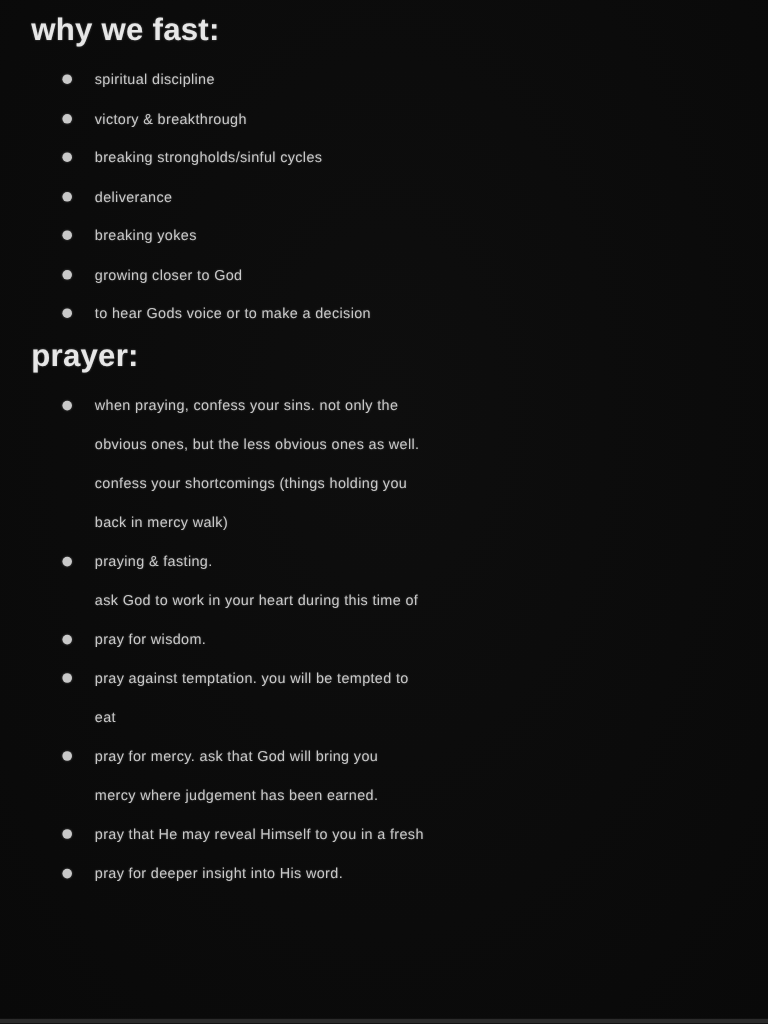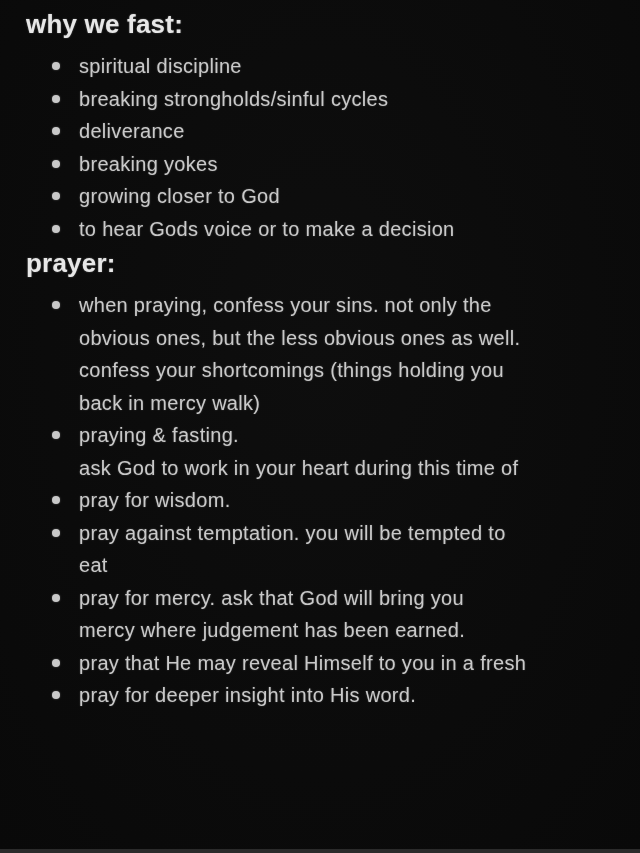--- a/index.html
+++ b/index.html
@@ -34,21 +34,21 @@
   }
   ul.bullet-list {
     list-style: none;
     margin: 8px 0 0 0;
     padding: 0;
   }
   ul.bullet-list li {
     display: flex;
     align-items: flex-start;
     color: #c9c9c9;
-    font-size: 20px;
+    font-size: 12px;
     line-height: 32.5px;
     letter-spacing: 0.3px;
     text-shadow: 0 0 2px rgba(220,220,220,0.3);
   }
   .bullet {
     flex: 0 0 auto;
     width: 8px;
     height: 8px;
     margin: 12px 19px 0 26px;
     border-radius: 50%;
@@ -72,20 +72,26 @@
 
 <div class="page">
   <div id="sections-root">
       <section class="section">
         <h2 class="section-heading">why we fast:</h2>
         <ul class="bullet-list">
           <li>
             <span class="bullet"></span>
             <div class="item-text">
               <div class="line">spiritual discipline</div>
+            </div>
+          </li>
+          <li>
+            <span class="bullet"></span>
+            <div class="item-text">
+              <div class="line">victory &amp; breakthrough</div>
             </div>
           </li>
           <li>
             <span class="bullet"></span>
             <div class="item-text">
               <div class="line">breaking strongholds/sinful cycles</div>
             </div>
           </li>
           <li>
             <span class="bullet"></span>

